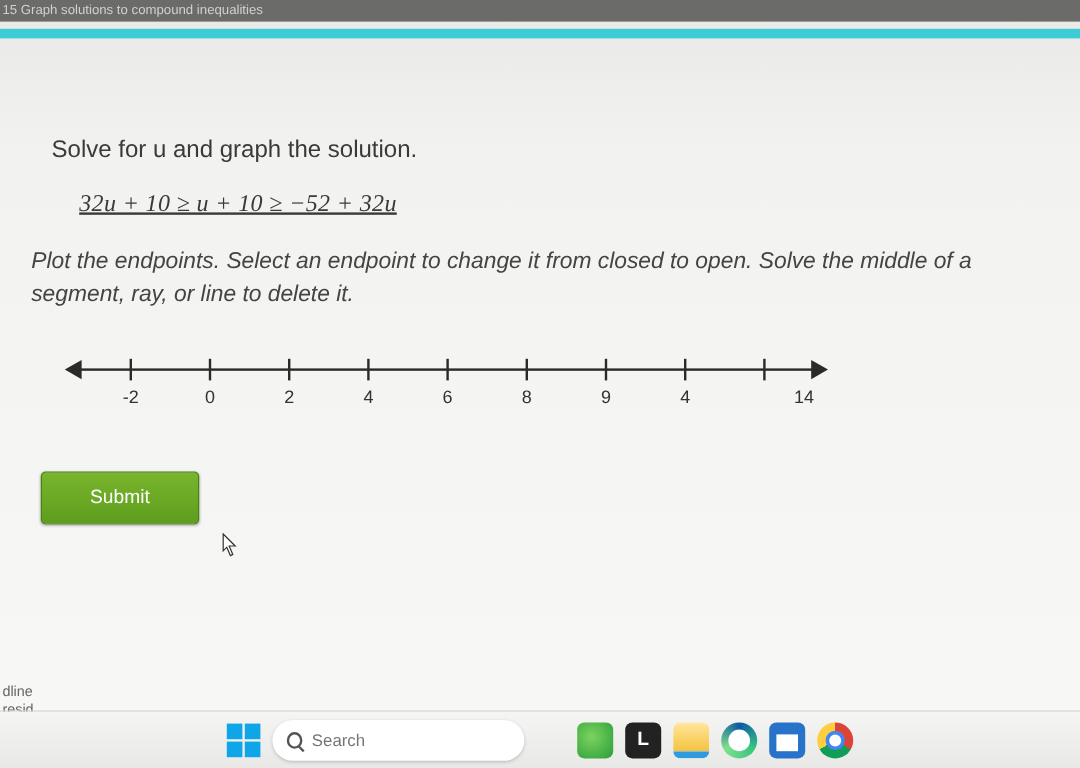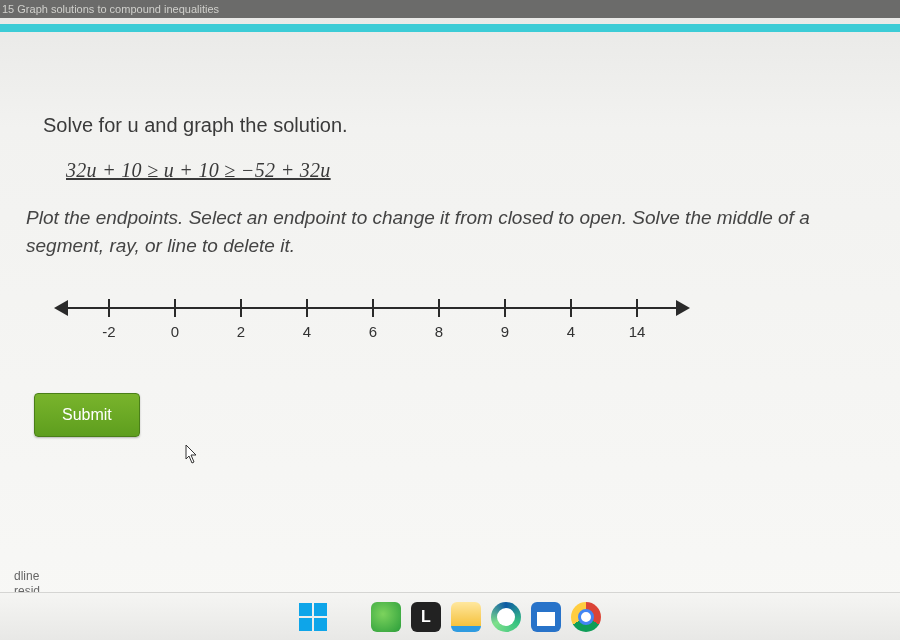--- a/index.html
+++ b/index.html
@@ -13,24 +13,24 @@
     .instruction { font-size: 19px; font-style: italic; color: #444; margin-left: 2px; line-height: 1.45; margin-bottom: 32px; max-width: 860px; }
 
     .numline-wrap { position: relative; height: 70px; margin-left: 38px; width: 620px; }
     .nl-axis { position: absolute; top: 16px; left: 0; width: 100%; height: 2px; background: #2a2a2a; }
     .nl-arrow-left, .nl-arrow-right { position: absolute; top: 9px; width: 0; height: 0; border-top: 8px solid transparent; border-bottom: 8px solid transparent; }
     .nl-arrow-left { left: -8px; border-right: 14px solid #2a2a2a; }
     .nl-arrow-right { right: -8px; border-left: 14px solid #2a2a2a; }
     .nl-tick { position: absolute; top: 8px; width: 2px; height: 18px; background: #2a2a2a; }
     .nl-label { position: absolute; top: 32px; transform: translateX(-50%); font-size: 15px; color: #333; font-family: "Arial", sans-serif; }
 
-    .submit-btn { display: inline-block; margin-top: 32px; margin-left: 10px; padding: 12px 27px; background: linear-gradient(180deg, #79b42c, #5e9e1e); color: #fff; border: 1px solid #4a7f18; border-radius: 4px; font-size: 16px; cursor: pointer; box-shadow: 0 1px 2px rgba(0,0,0,0.25); }
+    .submit-btn { display: inline-block; margin-top: 32px; margin-left: 10px; padding: 12px 40px; background: linear-gradient(180deg, #79b42c, #5e9e1e); color: #fff; border: 1px solid #4a7f18; border-radius: 4px; font-size: 16px; cursor: pointer; box-shadow: 0 1px 2px rgba(0,0,0,0.25); }
     .cursor-icon { position: absolute; left: 182px; top: 444px; font-size: 15px; color: #333; pointer-events: none; }
 
-    .left-desktop-labels { position: absolute; left: 0; bottom: 40px; font-size: 12px; color: #666; line-height: 1.3; padding-left: 14px;}
+    .left-desktop-labels { position: absolute; left: 0; bottom: 40px; font-size: 12px; color: #666; line-height: 1.3; padding-left: 2px;}
 
     
     .taskbar { position: absolute; bottom: 0; left: 0; width: 100%; height: 48px; background: linear-gradient(180deg, #f5f5f3, #e8e8e6); border-top: 1px solid #d5d5d3; display: flex; align-items: center; justify-content: center; gap: 10px; }
     .taskbar .start { width: 28px; height: 28px; display: grid; grid-template-columns: 1fr 1fr; grid-template-rows: 1fr 1fr; gap: 2px; cursor: pointer; }
     .taskbar .start span:nth-child(1){ background:#0ea5e9; }
     .taskbar .start span:nth-child(2){ background:#0ea5e9; }
     .taskbar .start span:nth-child(3){ background:#0ea5e9; }
     .taskbar .start span:nth-child(4){ background:#0ea5e9; }
     .searchbox { display: flex; align-items: center; background: #fff; border-radius: 20px; height: 34px; padding: 0 16px 0 12px; box-shadow: 0 1px 3px rgba(0,0,0,0.2); width: 210px; gap: 8px; cursor: text; }
     .searchbox .mag { width: 14px; height: 14px; border: 2px solid #555; border-radius: 50%; position: relative; }
@@ -78,21 +78,21 @@
       <div class="nl-label" style="left:245px">4</div>
       <div class="nl-tick" style="left:310px"></div>
       <div class="nl-label" style="left:311px">6</div>
       <div class="nl-tick" style="left:376px"></div>
       <div class="nl-label" style="left:377px">8</div>
       <div class="nl-tick" style="left:442px"></div>
       <div class="nl-label" style="left:443px">9</div>
       <div class="nl-tick" style="left:508px"></div>
       <div class="nl-label" style="left:509px">4</div>
       <div class="nl-tick" style="left:574px"></div>
-      <div class="nl-label" style="left:575px">14</div>
+      <div class="nl-label" style="left:608px">14</div>
     </div>
 
     <button class="submit-btn">Submit</button>
   </div>
 
   <div class="cursor-icon">
     <svg width="18" height="22" viewBox="0 0 18 22">
       <path d="M4 1 L4 15 L7 12 L10 19 L12 18 L9 11 L14 11 Z" fill="#fff" stroke="#333" stroke-width="1"></path>
     </svg>
   </div>
@@ -102,20 +102,24 @@
     <div>resid...</div>
   </div>
 
   <div class="taskbar">
     <div class="start">
       <span></span>
         <span></span>
         <span></span>
         <span></span>
     </div>
+    <div class="searchbox">
+      <span class="mag"></span>
+      <input type="text" placeholder="Search" style="">
+    </div>
     <div class="tb-spacer"></div>
     <div class="tb-icon ico-bing"></div>
     <div class="tb-icon ico-l">L</div>
     <div class="tb-icon ico-explorer"></div>
     <div class="tb-icon ico-edge"></div>
     <div class="tb-icon ico-store"></div>
     <div class="tb-icon ico-chrome"></div>
   </div>
 
 </div>

